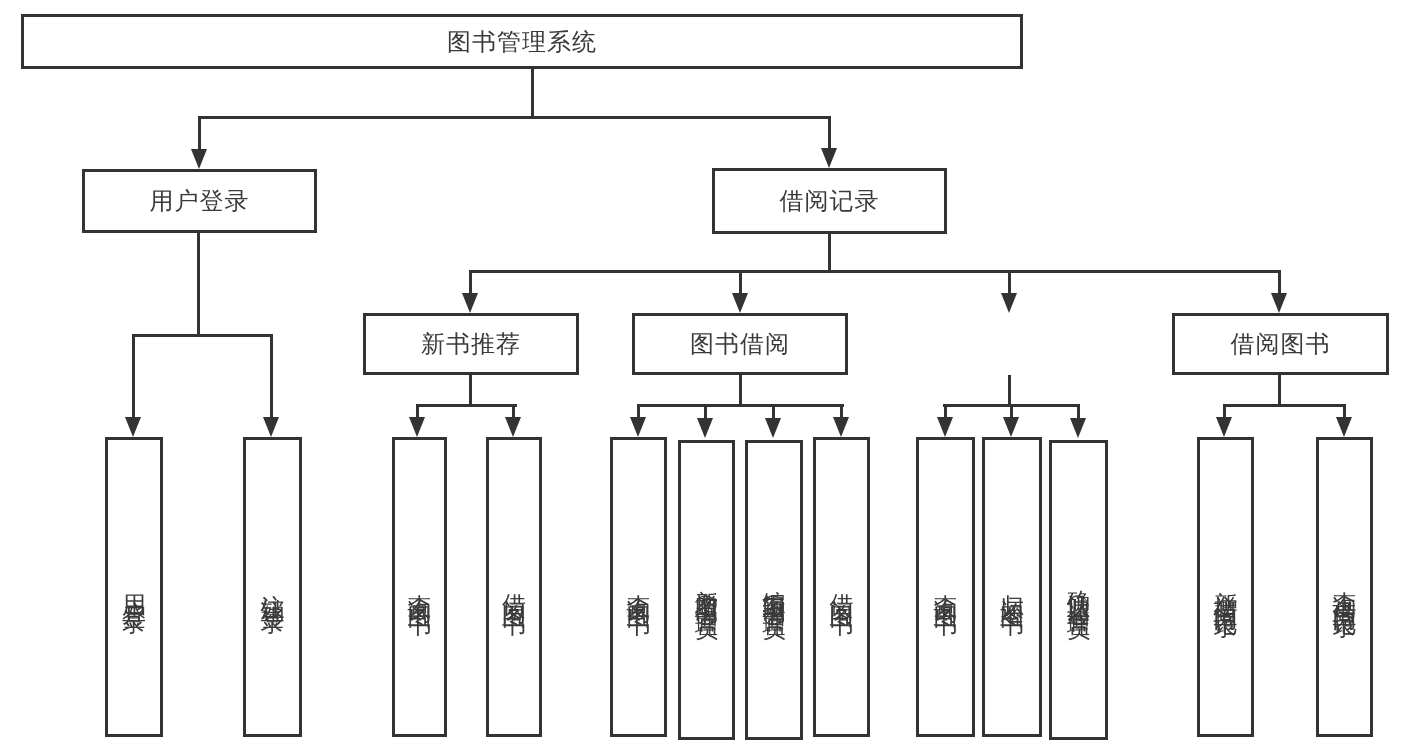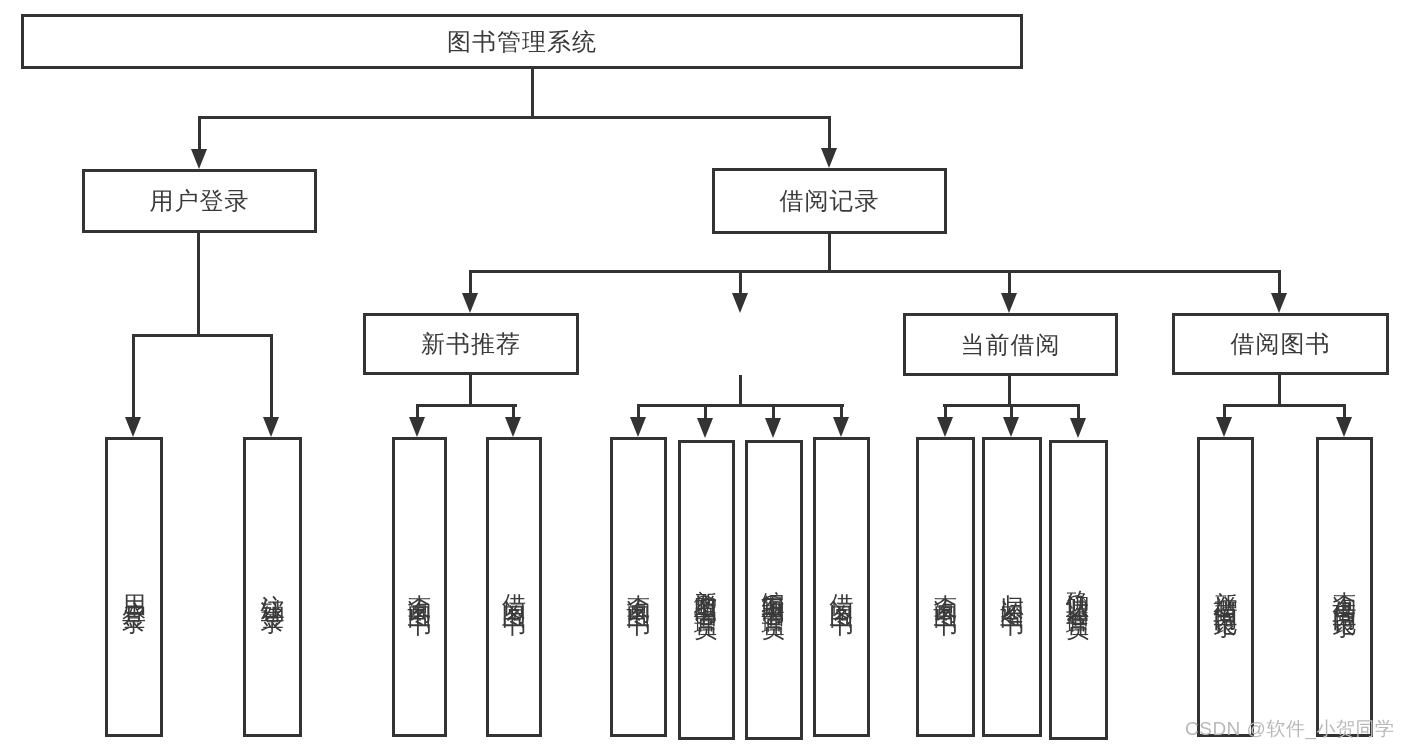--- a/index.html
+++ b/index.html
@@ -1,20 +1,20 @@
 <!DOCTYPE html>
 <html><head>
 <meta charset="utf-8">
 <style>
   html,body{margin:0;padding:0;background:#ffffff;}
   #canvas{
     position:relative;
     width:1405px;height:747px;
     background:#ffffff;
-    font-family:Liberation Sans, sans-serif;
+    font-family:Liberation Serif, serif;
     color:#333333;
     overflow:hidden;
   }
   
   .box{
     position:absolute;
     box-sizing:border-box;
     background:#ffffff;
     border:3px solid #333333;
     display:flex;align-items:center;justify-content:center;
@@ -189,24 +189,24 @@
   </div>
 
   <div class="box title" id="n-book-mgmt">
     <span>借阅记录</span>
   </div>
 
   <div class="box title" id="n-new-book">
     <span>新书推荐</span>
   </div>
 
-
-  <div class="box title" id="n-current">
-    <span>当前借阅</span>
-  </div>
+  <div class="box title" id="n-book-borrow">
+    <span>图书借阅</span>
+  </div>
+
 
   <div class="box title" id="n-records">
     <span>借阅图书</span>
   </div>
 
   <div class="box leaf" id="lf-user-login">
     <span>用户登录</span>
   </div>
   <div class="box leaf" id="lf-logout">
     <span>注销登录</span>
@@ -242,15 +242,14 @@
     <span>确认归还（管理员）</span>
   </div>
 
   <div class="box leaf chars6" id="lf-br-add">
     <span>新增借阅记录</span>
   </div>
   <div class="box leaf chars6" id="lf-br-query">
     <span>查询借阅记录</span>
   </div>
 
-  <div id="watermark">CSDN @软件_小贺同学</div>
 
 </div>
 
 </body></html>

